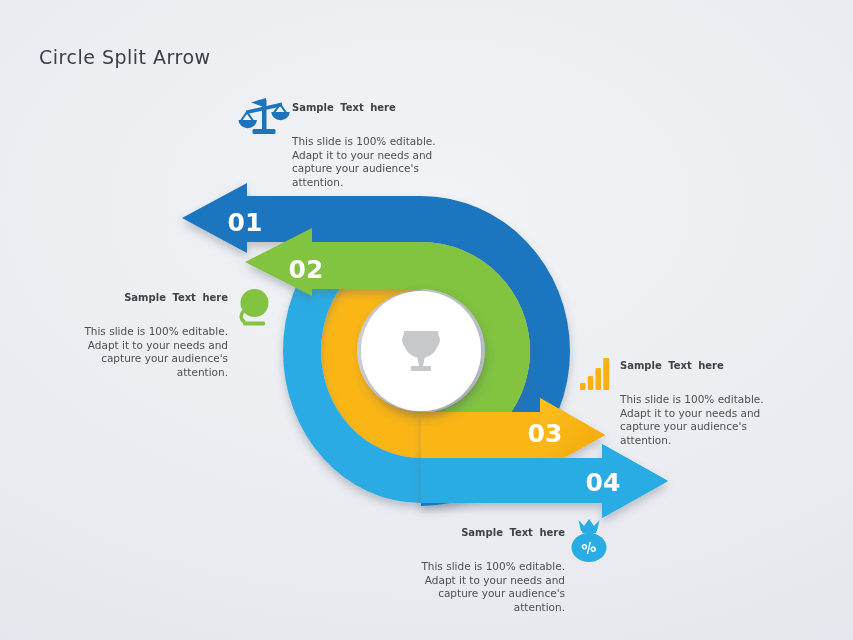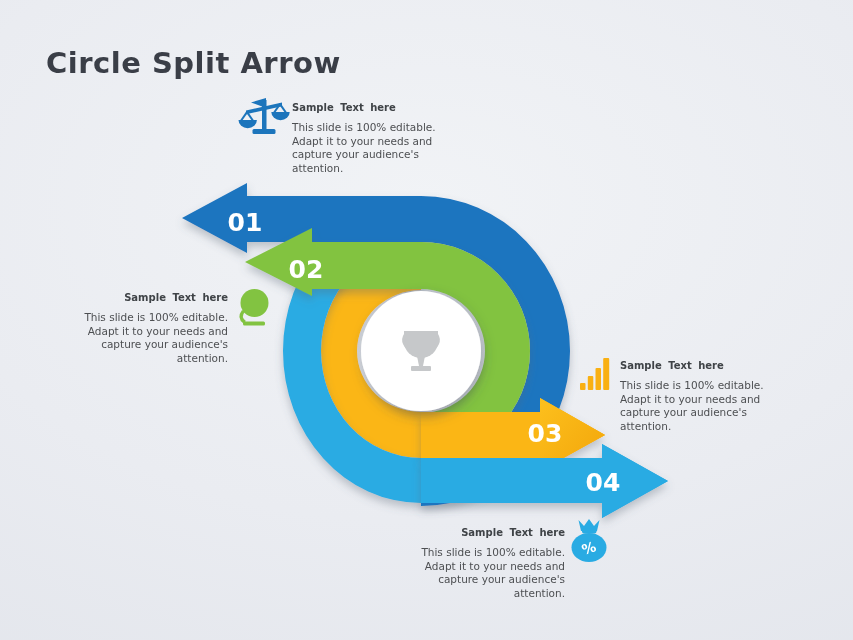--- a/index.html
+++ b/index.html
@@ -4,35 +4,35 @@
 <style>
   html,body{margin:0;padding:0;}
   .slide{
     position:relative;
     width:853px;height:640px;
     overflow:hidden;
     font-family:"DejaVu Sans","Liberation Sans",sans-serif;
     background:radial-gradient(130% 110% at 50% 32%, #f1f3f6 0%, #eaecf1 45%, #dfe2e9 100%);
   }
   .title{
-    position:absolute;left:46px;top:46px;
-    font-size:29px;font-weight:700;letter-spacing:.5px;
+    position:absolute;left:39px;top:46px;
+    font-size:19px;font-weight:400;letter-spacing:.5px;
     color:#3a3e47;
   }
   svg.art{position:absolute;left:0;top:0;}
   .arrow-num{
     font-family:"DejaVu Sans","Liberation Sans",sans-serif;
     font-weight:bold;font-size:25px;fill:#ffffff;
   }
   .block{position:absolute;}
   .block .heading{
     font-size:10px;font-weight:bold;color:#3f4347;
     word-spacing:3px;line-height:18px;
   }
-  .block .body{margin-top:4px;}
+  .block .body{margin-top:18px;}
   .block .body div{
     font-size:10.5px;line-height:13.6px;color:#4d4f52;white-space:nowrap;
   }
   .block-top{left:292px;top:99px;width:160px;text-align:left;}
   .block-left{left:48px;top:289px;width:180px;text-align:right;}
   .block-right{left:620px;top:357px;width:170px;text-align:left;}
   .block-bottom{left:385px;top:524px;width:180px;text-align:right;}
 </style>
 </head>
 <body>

